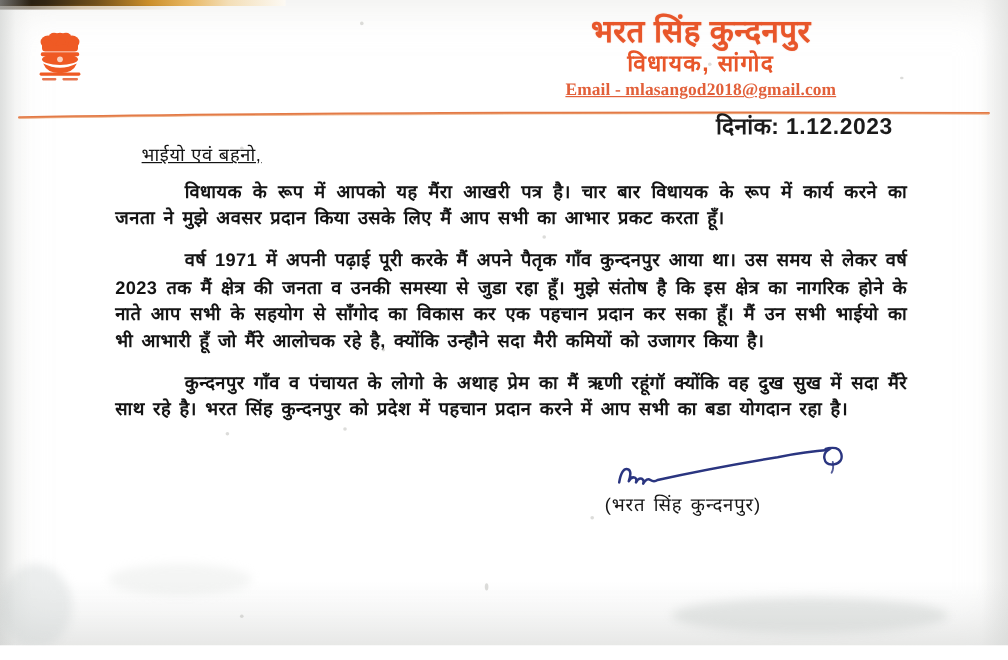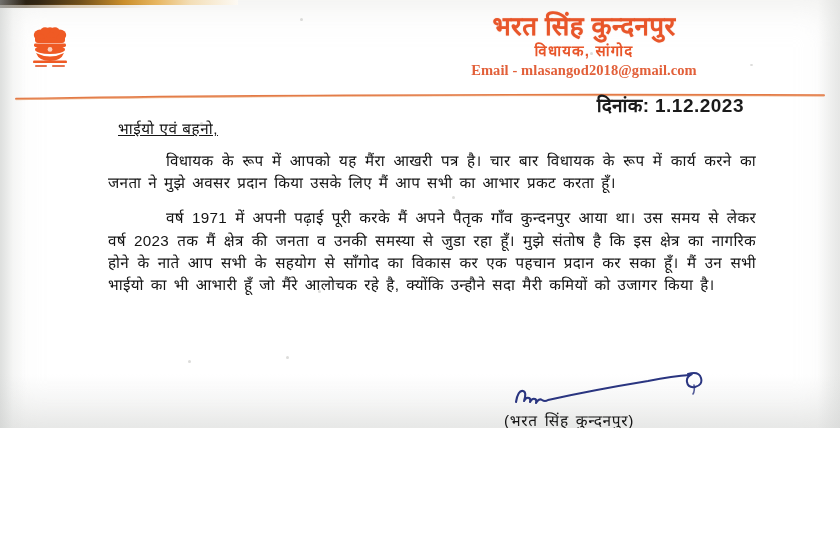--- a/index.html
+++ b/index.html
@@ -7,21 +7,21 @@
     padding: 0;
     background: #ffffff;
   }
   body {
     font-family: "Liberation Sans", sans-serif;
   }
 
   .scan-page {
     position: relative;
     width: 840px;
-    height: 428px;
+    height: 538px;
     overflow: hidden;
     background:
       radial-gradient(ellipse 900px 480px at 48% 44%, #ffffff 0%, #fefefe 58%, #f8f8f6 82%, #f1f1ee 100%);
   }
 
   
   .paper {
     position: absolute;
     left: 0; top: 0; right: 0; bottom: 0;
     background: #ffffff;
@@ -87,21 +87,21 @@
     color: #e8562a;
     font-size: 26px;
     line-height: 1.08;
     font-weight: bold;
     letter-spacing: 0.4px;
     text-shadow: 0 0 1px rgba(232,86,42,0.45);
     white-space: nowrap;
   }
   .hdr-sub {
     color: #e8562a;
-    font-size: 15px;
+    font-size: 19px;
     line-height: 1.22;
     font-weight: bold;
     margin-top: 2px;
     letter-spacing: 1.2px;
     white-space: nowrap;
   }
   .hdr-addr {
     color: #e8562a;
     font-size: 14px;
     line-height: 1.22;
@@ -112,20 +112,21 @@
   }
   .hdr-email {
     color: #e2603a;
     font-family: "Liberation Serif", serif;
     font-size: 14.5px;
     line-height: 1.2;
     font-weight: bold;
     margin-top: 2px;
     letter-spacing: 0.1px;
     white-space: nowrap;
+    text-decoration: underline;
   }
 
   .hdr-rule {
     position: absolute;
     left: 14px;
     top: 88px;
     width: 812px;
     height: 10px;
     overflow: visible;
   }
@@ -156,27 +157,27 @@
   }
 
   .salutation {
     margin: 0 0 12px 22px;
     letter-spacing: 0.6px;
     font-weight: 500;
     text-decoration: underline;
   }
 
   .para {
-    margin: 0 0 13px 12px;
+    margin: 0 0 13px 0;
     text-align: justify;
     text-justify: inter-word;
     line-height: 1.46;
     letter-spacing: 0.35px;
     word-spacing: 2.4px;
-    font-weight: 400;
+    font-weight: 700;
   }
   .para .indent { display: inline-block; width: 58px; }
 
   .closing {
     margin: 6px 0 0 150px;
     letter-spacing: 0.7px;
     word-spacing: 3px;
     font-weight: 500;
   }
 
@@ -271,20 +272,21 @@
     <span class="date-val">1.12.2023</span>
   </div>
 
   <div class="body-area">
     <p class="salutation">भाईयो एवं बहनो,</p>
 
     <p class="para"><span class="indent"></span><span>विधायक के रूप में आपको यह मैंरा आखरी पत्र है। चार बार विधायक के रूप में कार्य करने का जनता ने मुझे अवसर प्रदान किया उसके लिए मैं आप सभी का आभार प्रकट करता हूँ।</span></p>
 
     <p class="para"><span class="indent"></span><span>वर्ष 1971 में अपनी पढ़ाई पूरी करके मैं अपने पैतृक गाँव कुन्दनपुर आया था। उस समय से लेकर वर्ष 2023 तक मैं क्षेत्र की जनता व उनकी समस्या से जुडा रहा हूँ। मुझे संतोष है कि इस क्षेत्र का नागरिक होने के नाते आप सभी के सहयोग से सॉंगोद का विकास कर एक पहचान प्रदान कर सका हूँ। मैं उन सभी भाईयो का भी आभारी हूँ जो मैंरे आलोचक रहे है, क्योंकि उन्हौने सदा मैरी कमियों को उजागर किया है।</span></p>
 
+    <p class="para"><span class="indent"></span><span>कुन्दनपुर गाँव व पंचायत के लोगो के अथाह प्रेम का मैं ऋणी रहूंगॉ क्योंकि वह दुख सुख में सदा मैंरे साथ रहे है। भरत सिंह कुन्दनपुर को प्रदेश में पहचान प्रदान करने में आप सभी का बडा योगदान रहा है।</span></p>
 
   </div>
 
   <div class="sign-wrap">
     <svg class="sign-svg" width="230" height="44" viewBox="0 0 230 44" aria-hidden="true">
 
       <path d="M18 30 q2 -12 7 -11 q4 1 1 10 q2 -4 5 -3 q2 1 1 4 q2 -4 5 -3 q2 1 1 4 q3 -5 6 -3 q3 2 6 0 Q 95 18 150 9 Q 175 4 192 3" stroke="#2a3580" stroke-width="2.1" fill="none" stroke-linecap="round" stroke-linejoin="round"></path>
       <path d="M190 2 q11 -3 13 4 q2 7 -6 9 q-7 1 -8 -5 q-1 -5 5 -8" stroke="#2a3580" stroke-width="2.0" fill="none" stroke-linecap="round"></path>
       <path d="M196 13 q1 6 -1 9" stroke="#2a3580" stroke-width="1.6" fill="none" stroke-linecap="round" opacity="0.8"></path>
     </svg>

